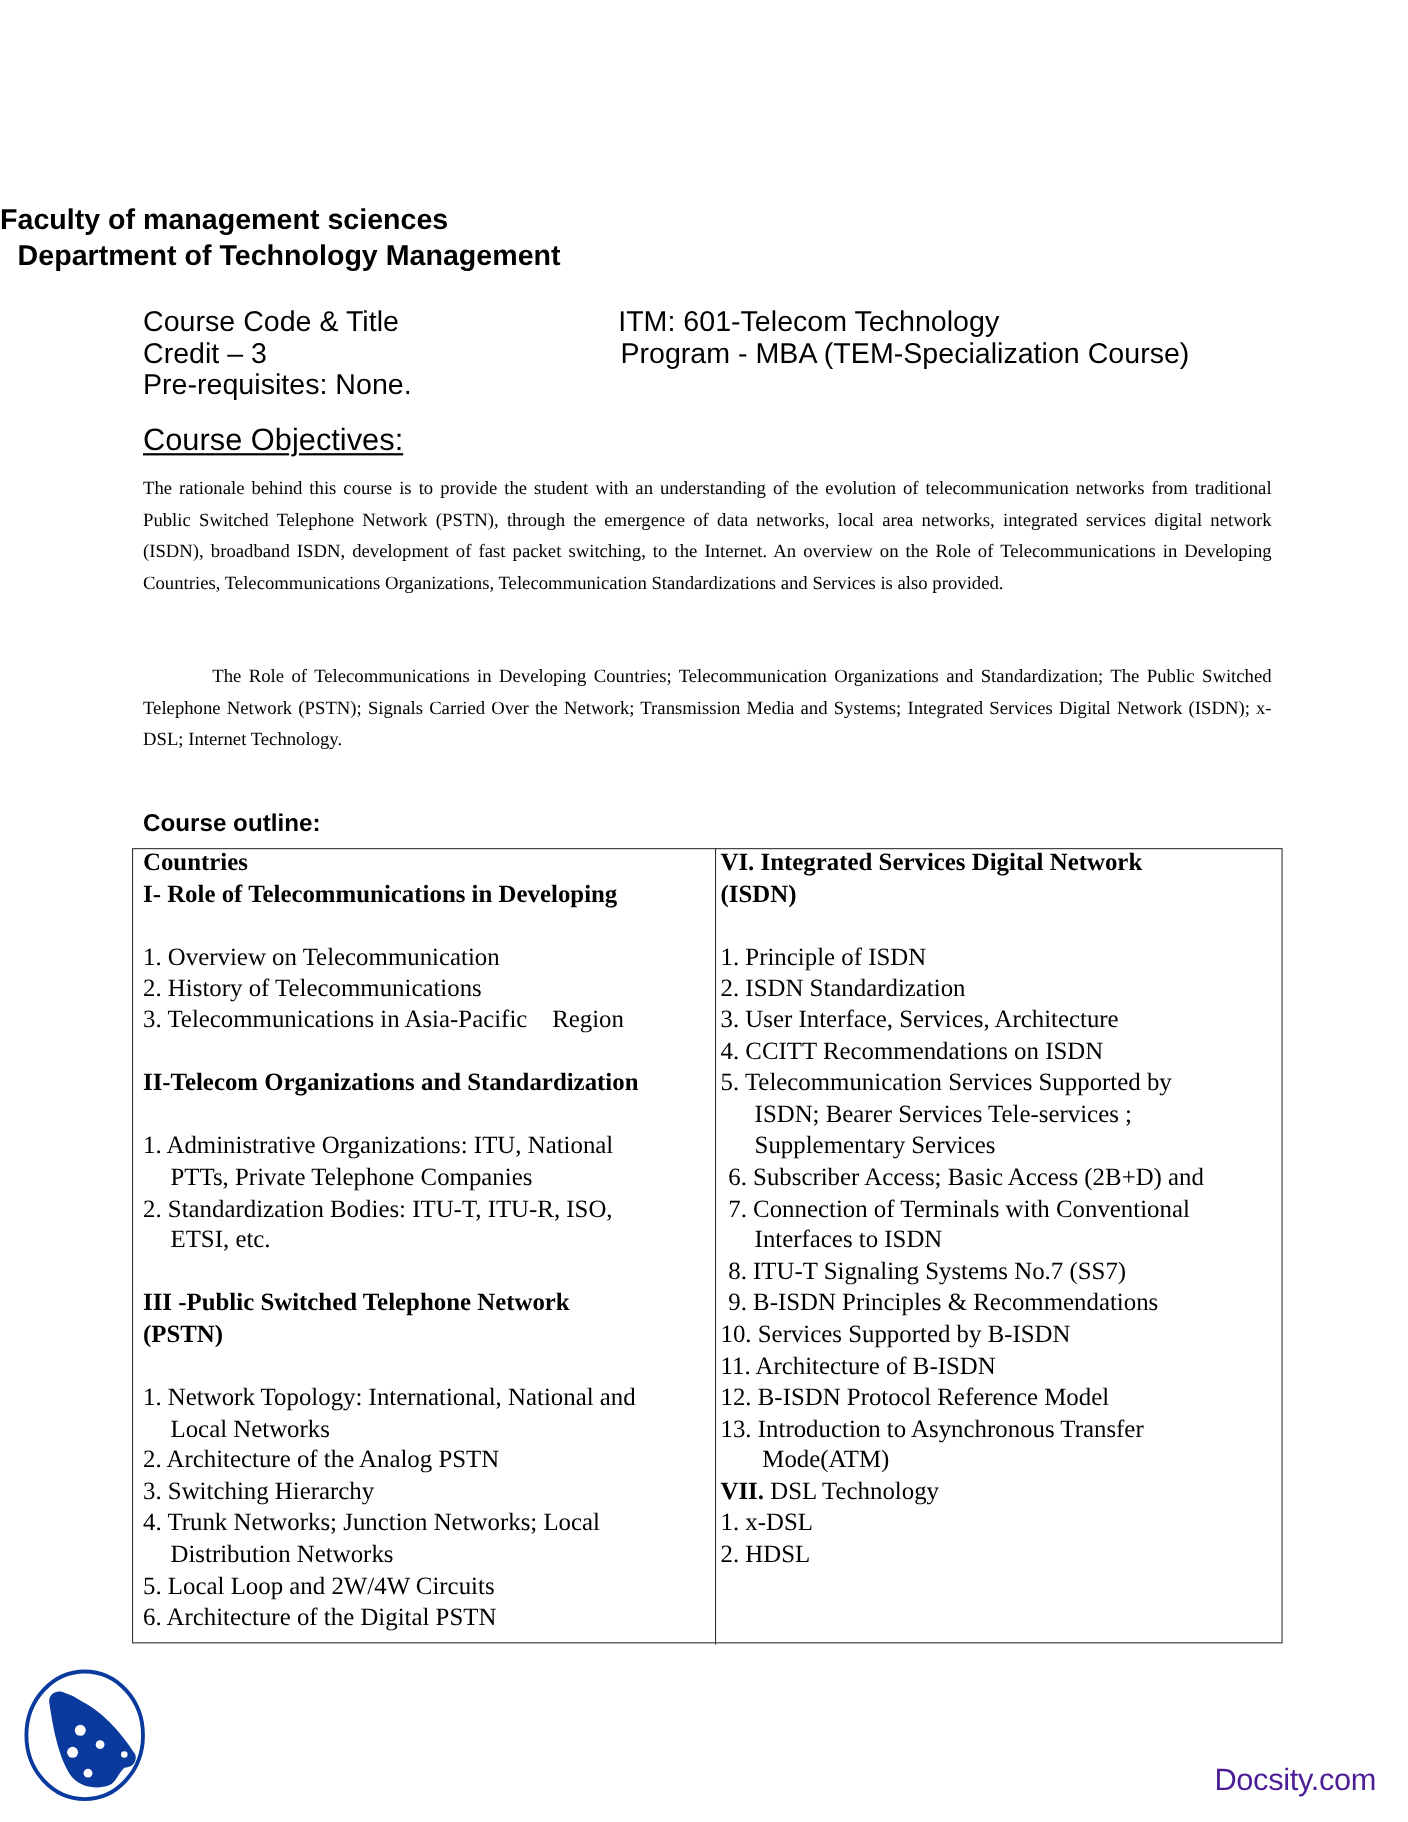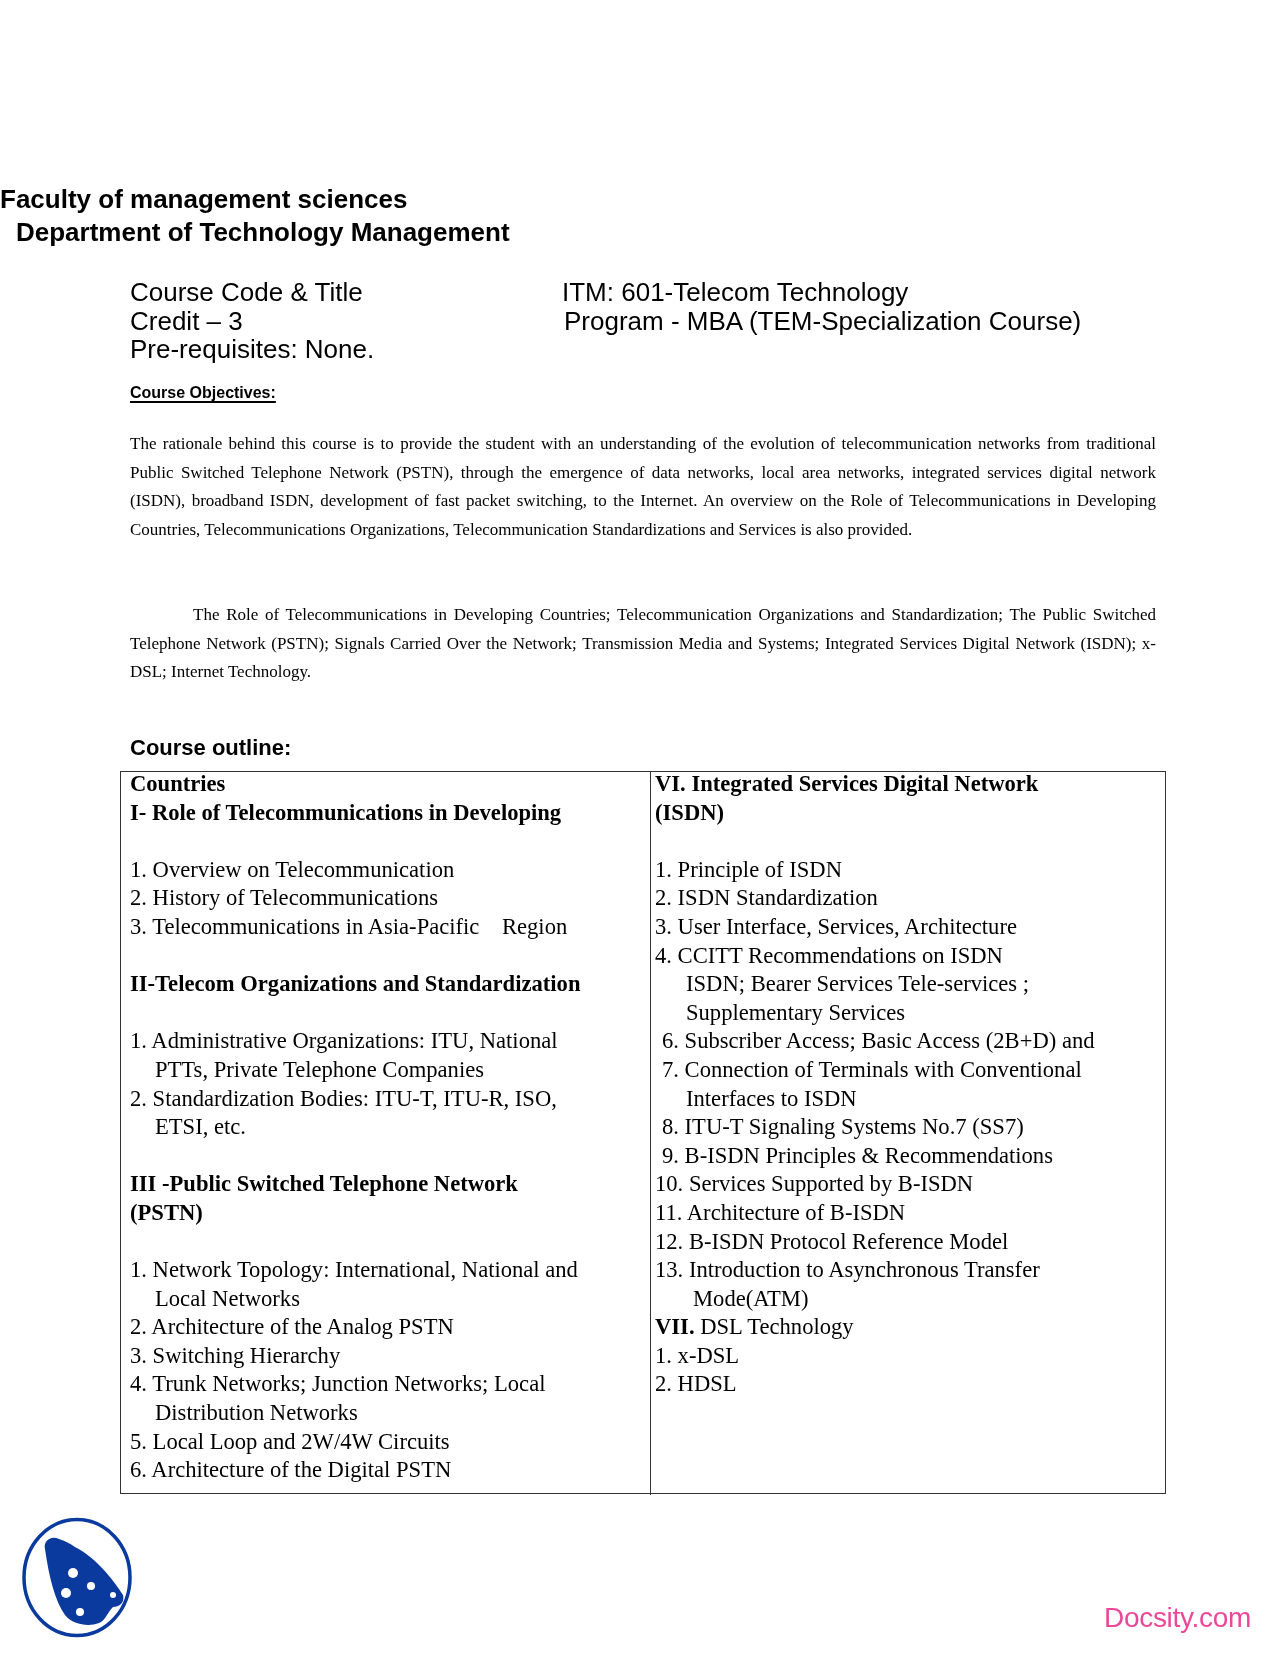--- a/index.html
+++ b/index.html
@@ -10,21 +10,21 @@
 
   .title { left: 0; width: 1280px; font-weight: bold; font-size: 26px; line-height: 33px; }
   .title1 { top: 183px; }
   .title2 { top: 216px; padding-left: 16px; }
 
   .meta { font-size: 26px; line-height: 28.5px; }
   .meta-left { left: 130px; top: 278px; }
   .meta-right { left: 562px; top: 278px; }
   .meta-right div:nth-child(2) { padding-left: 2px; }
 
-  .h-obj { left: 130px; top: 384px; font-size: 16px; font-weight: bold; text-decoration: underline; text-underline-offset: 3px; text-decoration-thickness: 2px; }
+  .h-obj { left: 130px; top: 384px; font-size: 28px; font-weight: normal; text-decoration: underline; text-underline-offset: 3px; text-decoration-thickness: 2px; }
 
   .para { left: 130px; width: 1026px; font-size: 17px; line-height: 28.5px; text-align: justify; }
   .p1 { top: 430px; }
   .p2 { top: 601px; text-indent: 63px; }
 
   .h-outline { left: 130px; top: 735px; font-size: 22px; font-weight: bold; }
 
   .table { left: 120px; top: 771px; width: 1046px; height: 723px; border: 1.5px solid #333; box-sizing: border-box; }
   .divider { left: 650px; top: 771px; width: 0; height: 724px; border-left: 1.5px solid #333; }
 
@@ -33,21 +33,21 @@
   .col-right { left: 655px; top: 770px; width: 505px; }
   .col .b { font-weight: bold; }
   .col .gap { height: 28.6px; }
   .col .item { position: relative; white-space: pre; }
   .col .cont { padding-left: 25px; white-space: pre; }
   .col-right .cont2 { padding-left: 31px; white-space: pre; }
   .col-right .cont3 { padding-left: 38px; white-space: pre; }
   .col-right .ind1 { padding-left: 7px; white-space: pre; }
 
   .logo { left: 21px; top: 1517px; width: 112px; height: 121px; }
-  .docsity { left: 1104px; top: 1602px; font-size: 28px; color: #ec4899; letter-spacing: -0.3px; }
+  .docsity { left: 1104px; top: 1602px; font-size: 28px; color: #4c1d95; letter-spacing: -0.3px; }
 </style>
 </head>
 <body>
 
 <div class="abs title title1 sans">Faculty of management sciences</div>
 <div class="abs title title2 sans">Department of Technology Management</div>
 
 <div class="abs meta meta-left sans">
   <div>Course Code &amp; Title</div>
   <div>Credit – 3</div>
@@ -95,20 +95,21 @@
 </div>
 
 <div class="abs col col-right serif">
   <div class="b">VI. Integrated Services Digital Network</div>
   <div class="b">(ISDN)</div>
   <div class="gap"></div>
   <div class="item">1. Principle of ISDN</div>
   <div class="item">2. ISDN Standardization</div>
   <div class="item">3. User Interface, Services, Architecture</div>
   <div class="item">4. CCITT Recommendations on ISDN</div>
+  <div class="item">5. Telecommunication Services Supported by</div>
   <div class="cont2">ISDN; Bearer Services Tele-services ;</div>
   <div class="cont2">Supplementary Services</div>
   <div class="ind1">6. Subscriber Access; Basic Access (2B+D) and</div>
   <div class="ind1">7. Connection of Terminals with Conventional</div>
   <div class="cont2">Interfaces to ISDN</div>
   <div class="ind1">8. ITU-T Signaling Systems No.7 (SS7)</div>
   <div class="ind1">9. B-ISDN Principles &amp; Recommendations</div>
   <div class="item">10. Services Supported by B-ISDN</div>
   <div class="item">11. Architecture of B-ISDN</div>
   <div class="item">12. B-ISDN Protocol Reference Model</div>

